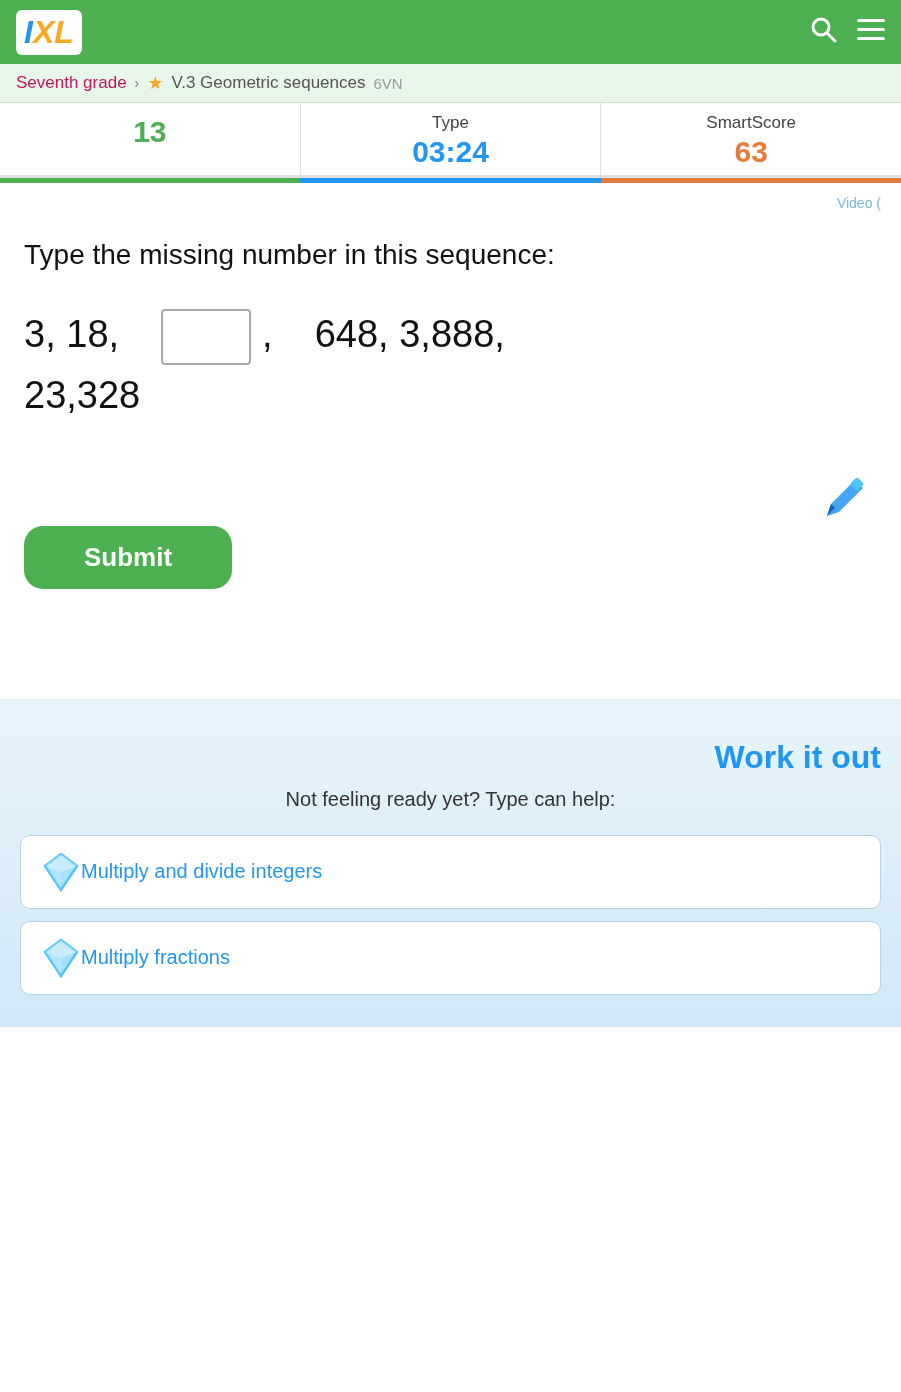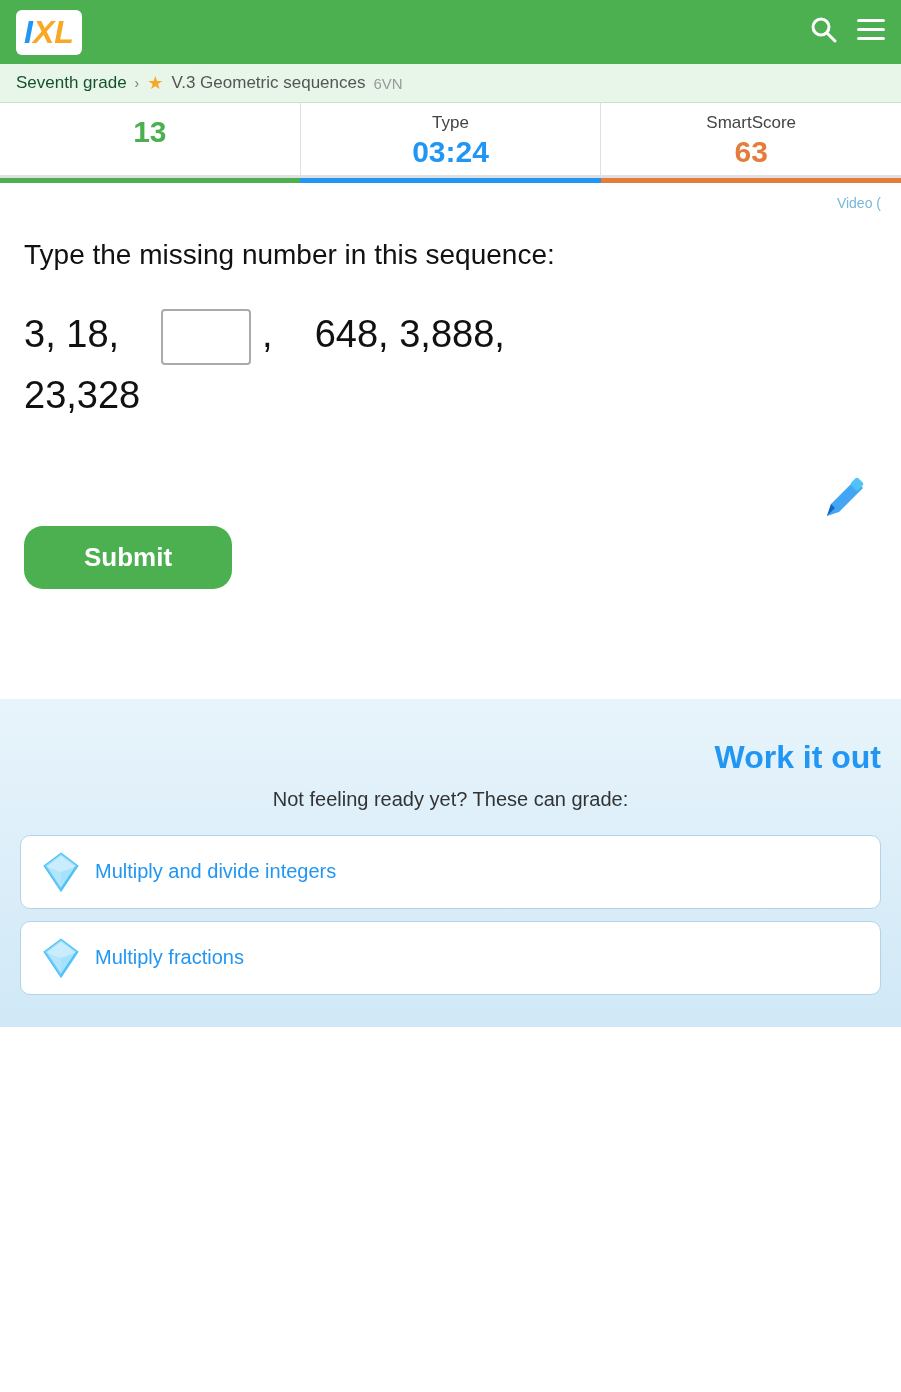--- a/index.html
+++ b/index.html
@@ -49,21 +49,21 @@
       background: #e8f5e9;
       display: flex;
       align-items: center;
       padding: 8px 16px;
       font-size: 17px;
       color: #555;
       gap: 8px;
       border-bottom: 1px solid #c8e6c9;
     }
     .breadcrumb-link {
-      color: #14532d;
+      color: #be185d;
     }
     .breadcrumb-chevron {
       color: #777;
       font-size: 14px;
     }
     .breadcrumb-star {
       color: #f9a825;
       font-size: 18px;
     }
     .breadcrumb-title {
@@ -180,21 +180,21 @@
       margin-bottom: 24px;
     }
     .work-card {
       background: #fff;
       border: 1px solid #b3d4e8;
       border-radius: 10px;
       display: flex;
       align-items: center;
       padding: 16px 20px;
       margin-bottom: 12px;
-      gap: 14px;
+      gap: 0;
     }
     .work-card-link {
       color: #2196f3;
       font-size: 20px;
       font-weight: 500;
       text-decoration: none;
     }
 
     
     .diamond-svg {
@@ -292,21 +292,21 @@
       <polygon points="8,40 12,28 16,32" fill="#1565c0"></polygon>
       <rect x="33" y="3" width="10" height="10" rx="2" fill="#4fc3f7" transform="rotate(45 38 8)"></rect>
     </svg>
   </div>
 
   <button class="submit-btn">Submit</button>
 </div>
 
 <div class="work-section">
   <div class="work-title">Work it out</div>
-  <div class="work-subtitle">Not feeling ready yet? These can grade:</div>
+  <div class="work-subtitle">Not feeling ready yet? Type can help:</div>
 
   <div class="work-card">
     <svg class="diamond-svg" viewBox="0 0 40 40">
       <polygon points="20,2 36,14 20,38 4,14" fill="none" stroke="#4fc3f7" stroke-width="2.5"></polygon>
       <polygon points="20,2 36,14 20,20 4,14" fill="#b3e5fc" opacity="0.7"></polygon>
       <polygon points="20,20 36,14 20,38" fill="#4fc3f7" opacity="0.5"></polygon>
       <polygon points="20,20 4,14 20,38" fill="#81d4fa" opacity="0.6"></polygon>
     </svg>
     <a class="work-card-link" href="#">Multiply and divide integers</a>
   </div>

